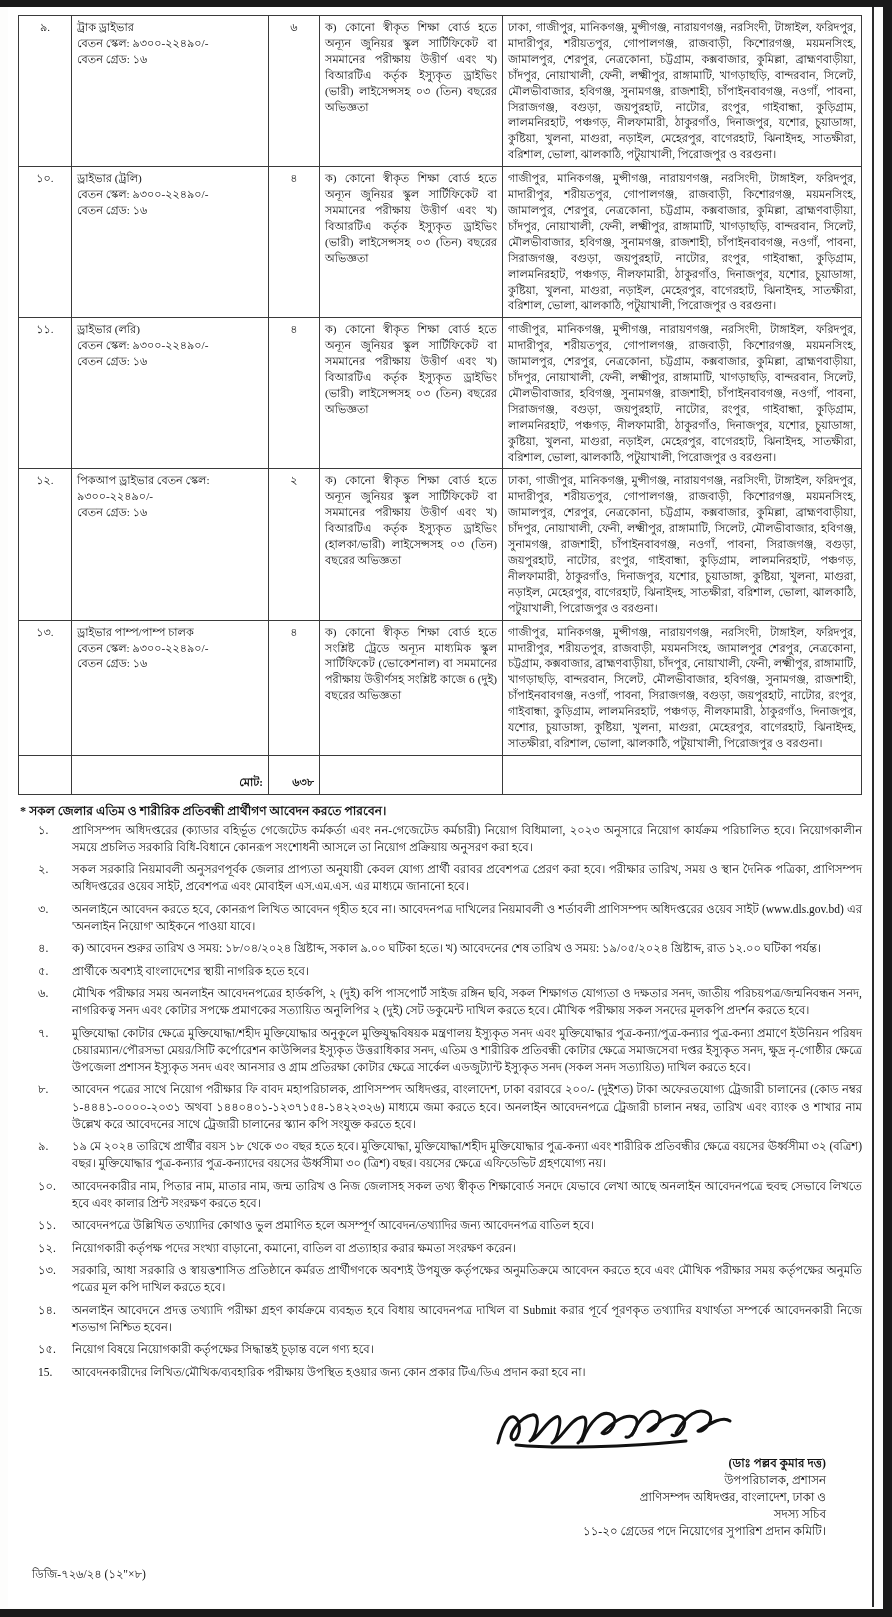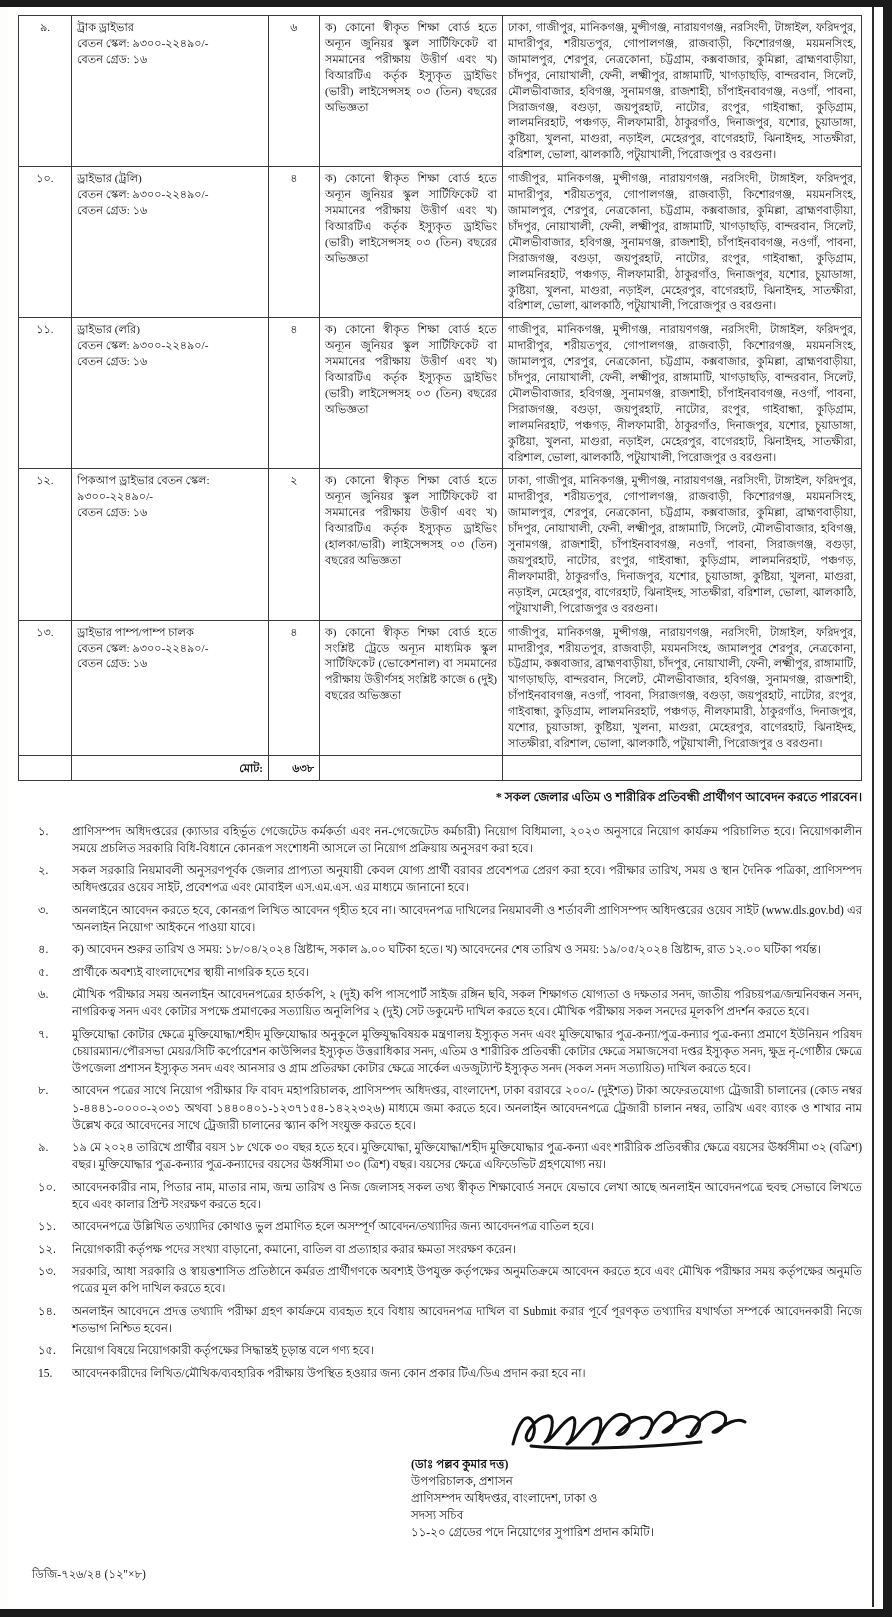--- a/index.html
+++ b/index.html
@@ -64,37 +64,36 @@
   td.c-post { width: 186px; }
   td.c-num { width: 40px; text-align: center; }
   td.c-qual { width: 172px; text-align: justify; text-align-last: left; }
   td.c-dist { text-align: justify; text-align-last: left; }
 
   .post-title { display: block; }
   .pay { display: block; }
   td.c-dist { font-size: 11px; line-height: 1.5; }
 
   tr.total-row td {
-    padding-top: 5px;
+    padding-top: 19px;
     padding-bottom: 3px;
     margin-top: 45px;
   }
   td.total-label {
     text-align: right;
     font-weight: bold;
   }
   td.total-num { text-align: right; font-weight: bold; }
   td.blank-cell { }
 
   
   .star-note {
-    margin: 7px 0 15px 2px;
+    margin: 7px 0 0 2px;
     font-size: 12.2px;
     font-weight: bold;
-    text-align: right;
   }
   .cond-head {
     margin: 2px 0 4px 2px;
     font-size: 12.6px;
     font-weight: bold;
   }
   ol.conds {
     list-style: none;
     margin: 0;
     padding: 0;
@@ -119,24 +118,24 @@
   
   .sig-block {
     margin-top: 18px;
     width: 100%;
     text-align: center;
     position: relative;
     height: 150px;
   }
   .sig-inner {
     position: absolute;
-    right: 21px;
+    right: 36px;
     top: 0;
     width: 430px;
-    text-align: left;
+    text-align: right;
   }
   .sig-scribble {
     height: 54px;
     margin-bottom: 2px;
     position: relative;
   }
   .sig-scribble svg { display: block; margin: 0 auto; }
   .sig-line {
     font-size: 11.8px;
     line-height: 1.45;

